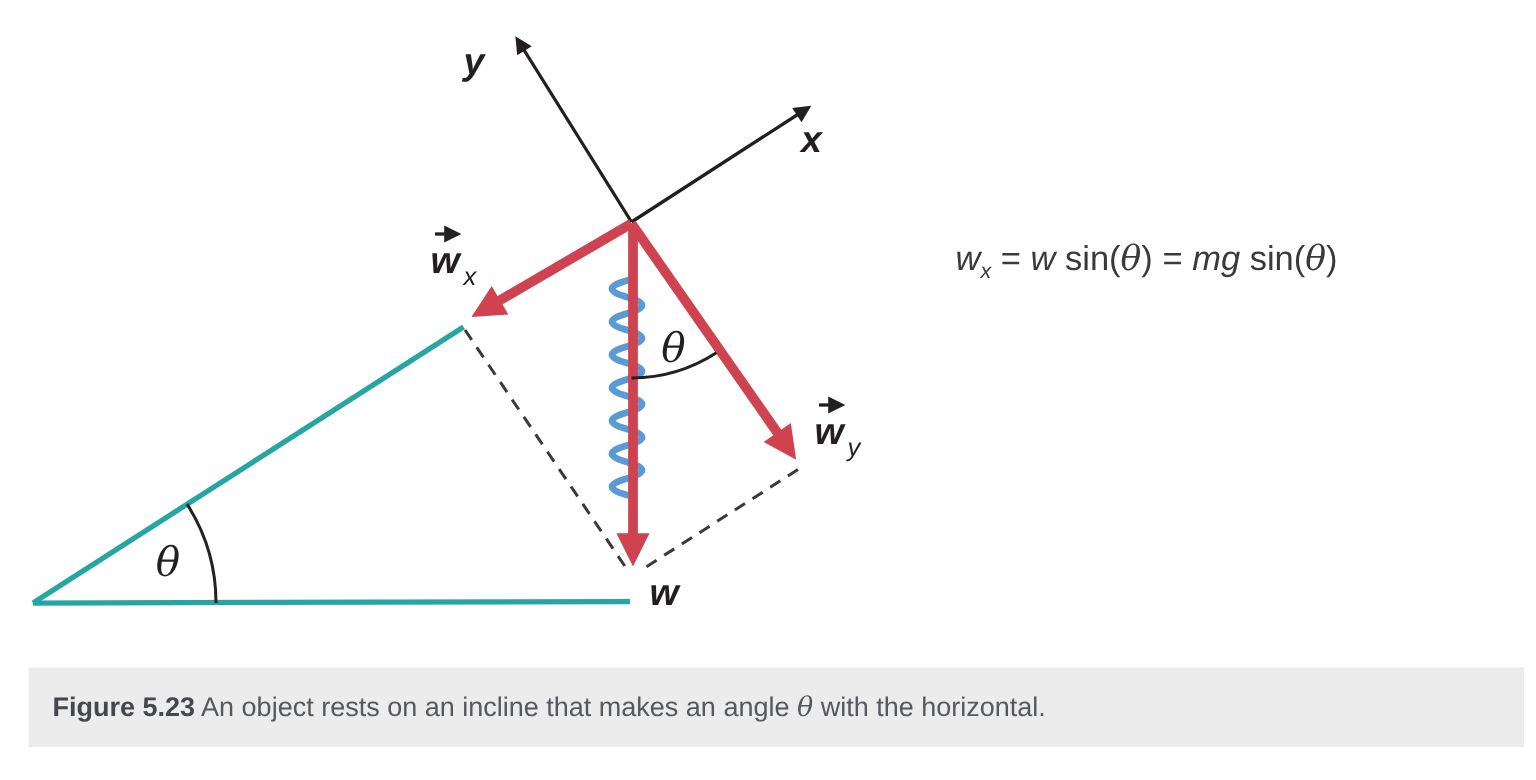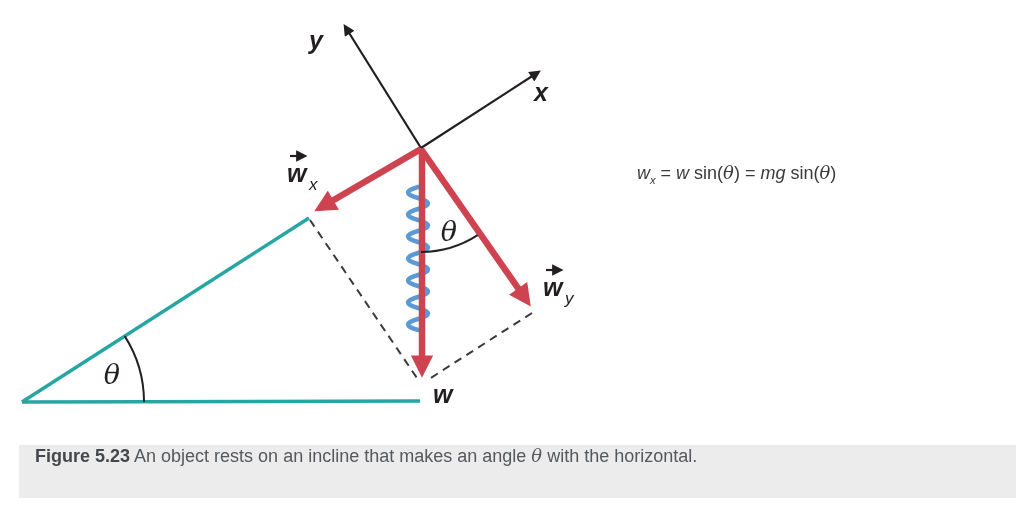--- a/index.html
+++ b/index.html
@@ -5,29 +5,29 @@
   html,body{margin:0;padding:0;background:#ffffff;}
   .page{position:relative;width:1024px;height:520px;background:#ffffff;overflow:hidden;
         font-family:"Liberation Sans",sans-serif;}
   svg text{font-family:"Liberation Sans",sans-serif;}
   .axis-label{font-size:25px;font-weight:bold;font-style:italic;fill:#231f20;}
   .vec-label{font-size:25px;font-weight:bold;font-style:italic;fill:#231f20;}
   .vec-sub{font-size:17px;font-style:italic;fill:#231f20;}
   .theta-label{font-size:27px;font-style:italic;font-family:"DejaVu Serif",serif;fill:#231f20;}
   .w-label{font-size:25px;font-weight:bold;font-style:italic;fill:#231f20;}
 
-  .equations{position:absolute;left:637px;top:153px;font-size:18px;color:#3a3a3a;
+  .equations{position:absolute;left:637px;top:153px;font-size:23px;color:#3a3a3a;
              line-height:39px;white-space:nowrap;}
   .equations .v{font-style:italic;}
   .equations sub{font-style:italic;font-size:0.62em;}
   .equations .fn,.equations .op{font-style:normal;}
   .equations .th{font-style:italic;font-family:"DejaVu Serif",serif;}
 
   .caption-bar{position:absolute;left:19px;top:445px;width:997px;height:53px;
-               background:#ececec;display:flex;align-items:flex-start;
+               background:#ececec;display:flex;align-items:center;
                font-size:18px;color:#55585c;}
   .caption-inner{padding-left:16px;white-space:nowrap;}
   .cap-label{font-weight:bold;color:#44474b;}
   .cap-theta{font-style:italic;font-family:"DejaVu Serif",serif;}
 </style>
 </head>
 <body>
 
 <div class="page">
 

